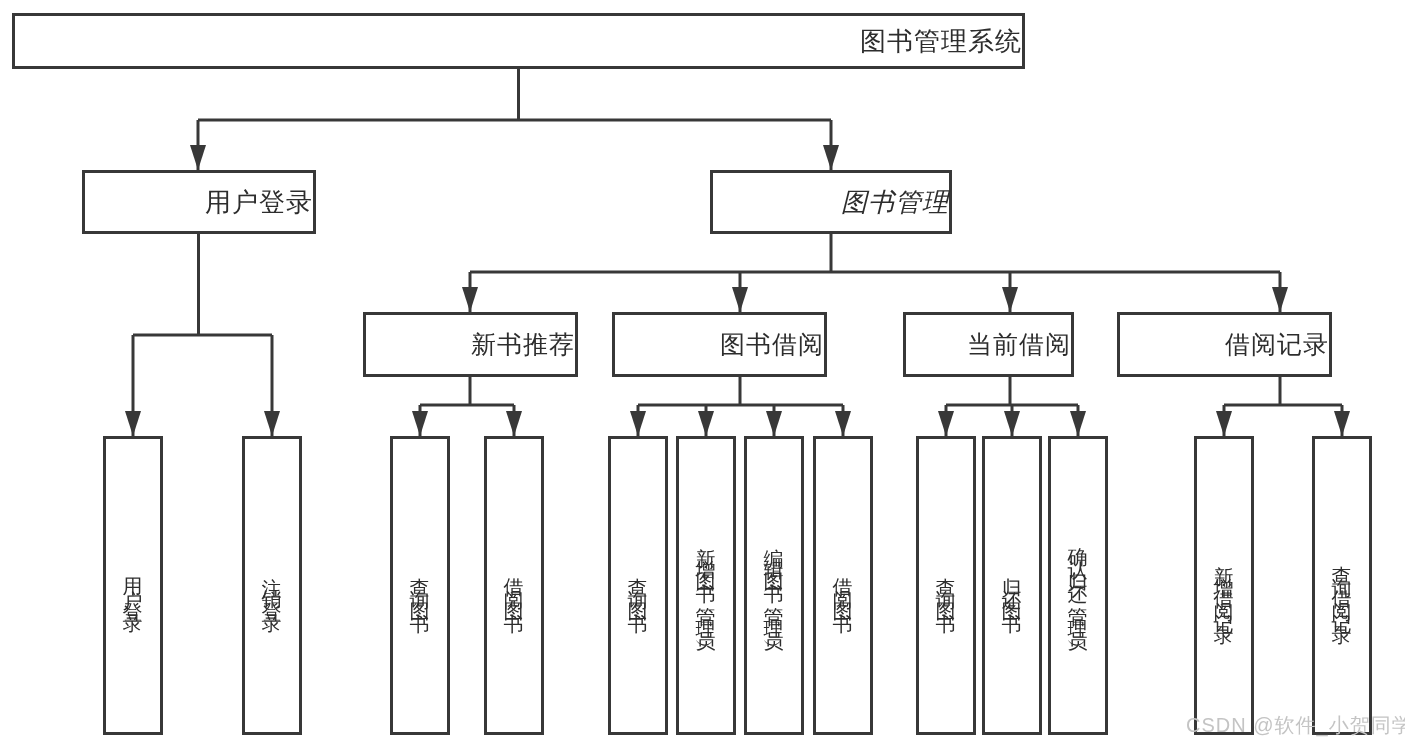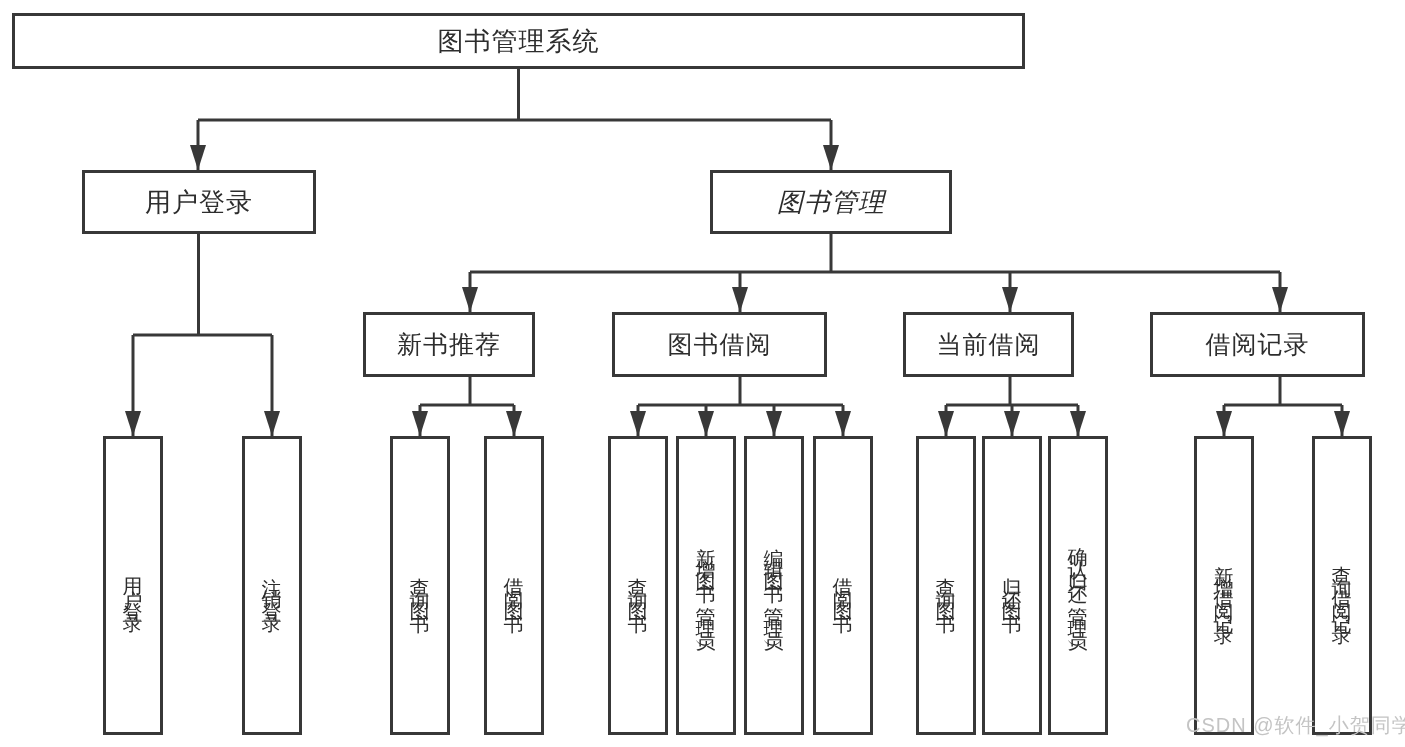--- a/index.html
+++ b/index.html
@@ -14,21 +14,21 @@
   .box{
     position:absolute;
     box-sizing:border-box;
     border:3px solid #383838;
     background:#ffffff;
     display:flex;
     align-items:center;
     justify-content:center;
     color:#2d2d2d;
   }
-  .hbox{font-size:26px;letter-spacing:1px;line-height:1;}
+  .hbox{font-size:26px;letter-spacing:1px;line-height:1;justify-content:flex-end;}
   .root{left:12px;top:13px;width:1013px;height:56px;}
   .lvl2{top:170px;height:64px;}
   .lvl3{top:312px;height:65px;font-size:25px;}
   .vbox{
     top:436px;height:299px;width:60px;
     writing-mode:vertical-rl;
     text-orientation:mixed;
     font-size:20px;
     letter-spacing:12px;
     line-height:1;
@@ -96,30 +96,30 @@
     <span>图书管理系统</span>
   </div>
 
   <div class="box hbox lvl2" style="left:82px;width:234px;">
     <span>用户登录</span>
   </div>
   <div class="box hbox lvl2" style="left:710px;width:242px;font-style:italic;">
     <span>图书管理</span>
   </div>
 
-  <div class="box hbox lvl3" style="left:363px;width:172px;">
+  <div class="box hbox lvl3" style="left:363px;width:215px;">
     <span>新书推荐</span>
   </div>
   <div class="box hbox lvl3" style="left:612px;width:215px;">
     <span>图书借阅</span>
   </div>
   <div class="box hbox lvl3" style="left:903px;width:171px;">
     <span>当前借阅</span>
   </div>
-  <div class="box hbox lvl3" style="left:1150px;width:215px;font-family:Liberation Serif, serif;">
+  <div class="box hbox lvl3" style="left:1117px;width:215px;font-family:Liberation Serif, serif;">
     <span>借阅记录</span>
   </div>
 
   <div class="box vbox" style="left:103px;">
     <span>用户登录</span>
   </div>
   <div class="box vbox" style="left:242px;">
     <span>注销登录</span>
   </div>
 

